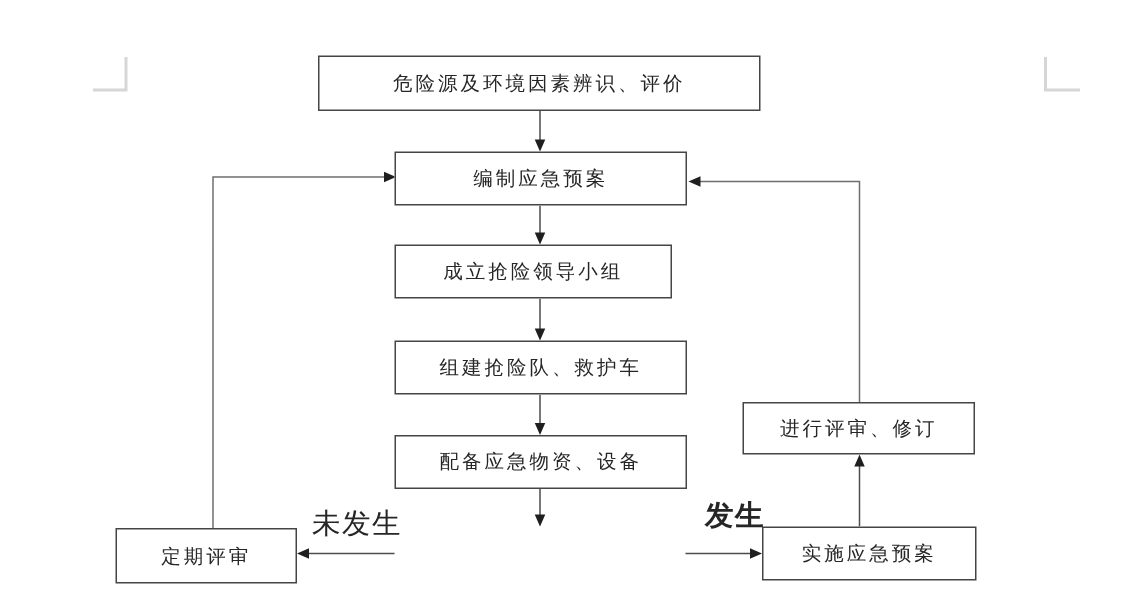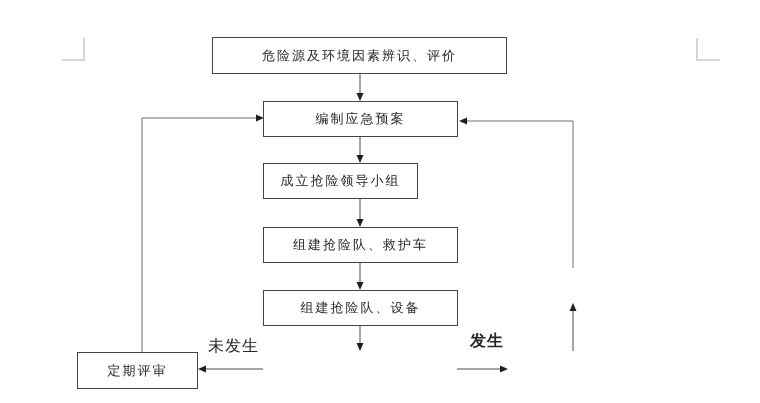--- a/index.html
+++ b/index.html
@@ -25,21 +25,21 @@
     position:absolute;
     border:1px solid var(--box-border);
     background:var(--page-bg);
     display:flex;align-items:center;justify-content:center;
     font-size:13px;letter-spacing:2px;color:var(--text);
     box-sizing:border-box;
     white-space:nowrap;
   }
   .edge-label{
     position:absolute;
-    font-size:16px;letter-spacing:1px;color:var(--text);
+    font-size:19px;letter-spacing:1px;color:var(--text);
     white-space:nowrap;
   }
   .connector{stroke:var(--connector);stroke-width:1;fill:none;}
   .loop{stroke:var(--loop-line);stroke-width:1;fill:none;}
   .arrowhead{fill:var(--arrowhead);stroke:none;}
   .corner{stroke:var(--corner-mark);stroke-width:2;fill:none;}
 </style>
 </head>
 <body>
 
@@ -78,28 +78,30 @@
     <polygon class="arrowhead" points="467,117.5 467,124.5 459,121"></polygon>
 
     <polyline class="loop" points="142,352 142,118 257,118"></polyline>
     <polygon class="arrowhead" points="256,114.5 256,121.5 264,118"></polygon>
   </svg>
 
   <div class="node" style="left:212px;top:37px;width:295px;height:37px;">危险源及环境因素辨识、评价</div>
 
   <div class="node" style="left:263px;top:101px;width:195px;height:36px;font-family:Liberation Mono, monospace;">编制应急预案</div>
 
-  <div class="node" style="left:263px;top:163px;width:155px;height:36px;">成立抢险领导小组</div>
+  <div class="node" style="left:263px;top:163px;width:185px;height:36px;">成立抢险领导小组</div>
 
   <div class="node" style="left:263px;top:227px;width:195px;height:36px;">组建抢险队、救护车</div>
 
-  <div class="node" style="left:263px;top:290px;width:195px;height:36px;">组建抢险队、设备</div>
+  <div class="node" style="left:263px;top:290px;width:195px;height:36px;">配备应急物资、设备</div>
 
 
   <div class="node" style="left:77px;top:352px;width:121px;height:37px;">定期评审</div>
 
+  <div class="node" style="left:508px;top:351px;width:143px;height:36px;">实施应急预案</div>
 
+  <div class="node" style="left:495px;top:268px;width:155px;height:35px;">进行评审、修订</div>
 
   <div class="edge-label" style="left:208px;top:336px;">未发生</div>
 
   <div class="edge-label" style="left:470px;top:331px;font-weight:bold;">发生</div>
 
 </div>
 
 </body></html>

